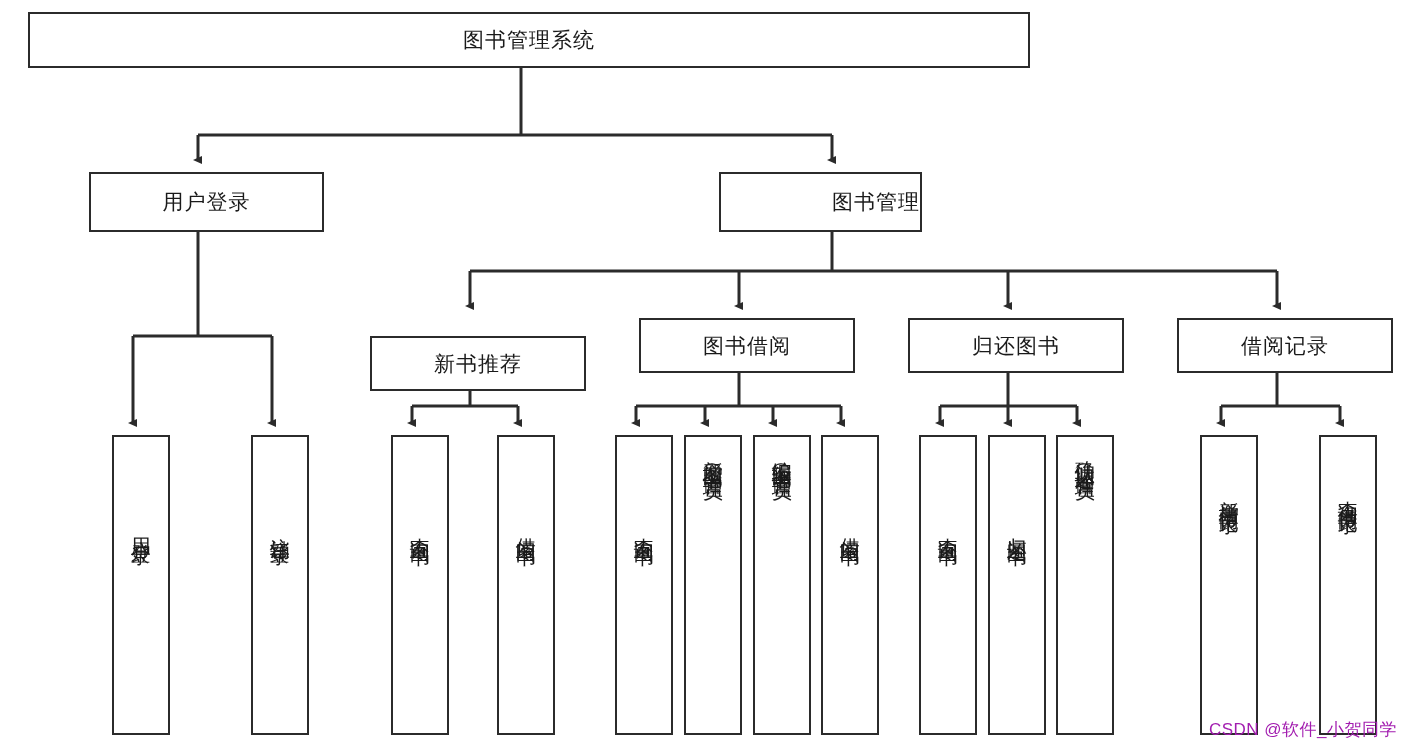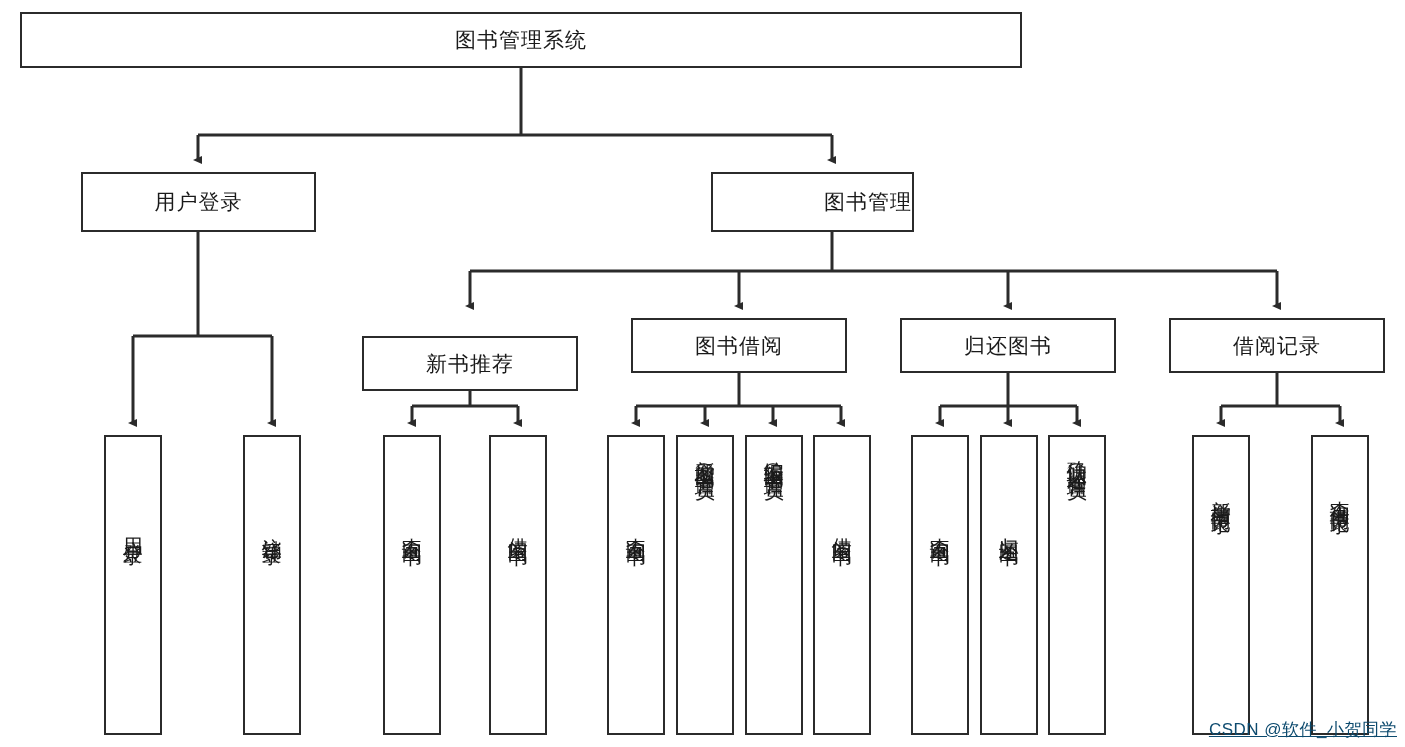--- a/index.html
+++ b/index.html
@@ -27,20 +27,21 @@
   }
   .node {
     position: absolute;
     box-sizing: border-box;
     background: #ffffff;
     border: 2px solid #2b2b2b;
     display: flex;
     align-items: center;
     justify-content: center;
     color: #1a1a1a;
+    margin-left: 8px;
   }
   .node-h {
     font-size: 21px;
     letter-spacing: 1px;
     white-space: nowrap;
   }
   .node-root {
     font-size: 21px;
     letter-spacing: 1px;
   }
@@ -56,24 +57,23 @@
     line-height: 1.12;
     letter-spacing: 3px;
     white-space: nowrap;
     display: block;
   }
   .watermark {
     position: absolute;
     right: 8px;
     bottom: 6px;
     font-size: 17px;
-    color: #0c4a6e;
+    color: #a21caf;
     white-space: nowrap;
     letter-spacing: 0.5px;
-    text-decoration: underline;
   }
 </style>
 </head>
 <body>
 
 <div id="canvas">
 
   <svg id="edge-layer" viewBox="0 0 1405 747" xmlns="http://www.w3.org/2000/svg">
     <defs>
       <marker id="arrow" markerWidth="10" markerHeight="10" refX="5" refY="5" orient="auto" markerUnits="userSpaceOnUse">

